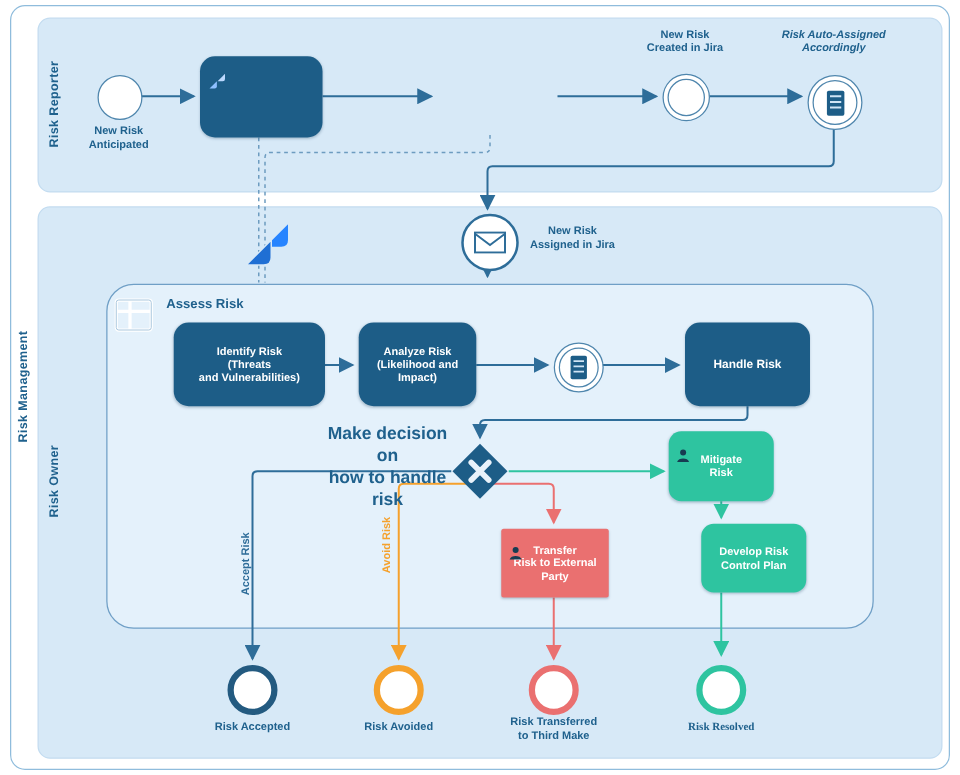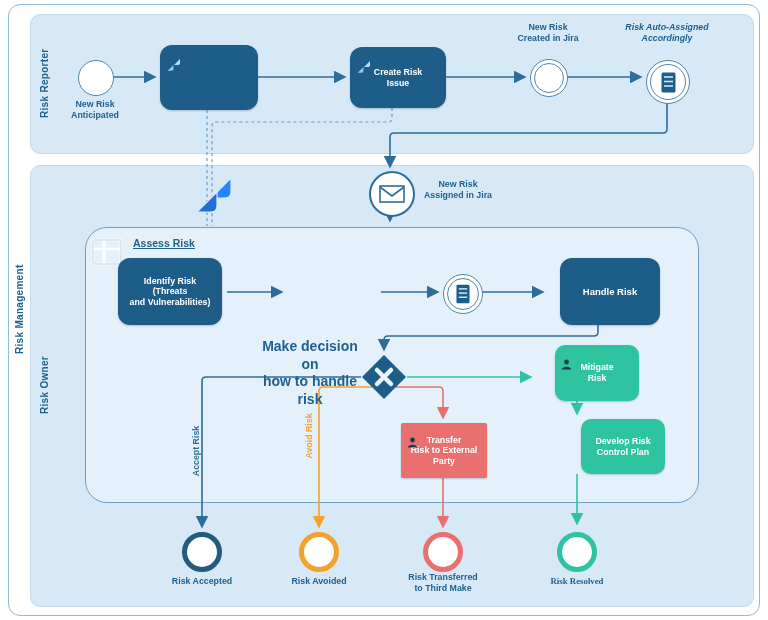--- a/index.html
+++ b/index.html
@@ -10,21 +10,21 @@
   .pool-label,.lane-label{position:absolute;display:flex;align-items:center;justify-content:center;
         writing-mode:vertical-rl;transform:rotate(180deg);
         font-weight:bold;font-size:10px;color:var(--label_blue);letter-spacing:.3px;}
   .lane{position:absolute;background:var(--lane_fill);border:1px solid #c3dcf0;border-radius:10px;}
   .subprocess{position:absolute;left:85px;top:227px;width:612px;height:274px;
         background:var(--subprocess_fill);border:1.3px solid #6f9fc6;border-radius:22px;}
   .task{position:absolute;background:var(--dark_blue);border-radius:12px;color:#fff;
         display:flex;align-items:center;justify-content:center;text-align:center;
         font-weight:bold;font-size:8.8px;line-height:1.2;white-space:pre-line;
         box-shadow:0 1px 2px rgba(20,60,90,.25);}
-  .task.teal{background:var(--teal);border-radius:10px;margin-left:20px;}
+  .task.teal{background:var(--teal);border-radius:10px;}
   .task.red{background:var(--red);border-radius:2px;}
   .corner-icon{position:absolute;top:3px;left:6px;}
   .event{position:absolute;border:1.5px solid var(--event_border);border-radius:50%;background:#fff;
         display:flex;align-items:center;justify-content:center;}
   .event-inner{width:calc(100% - 8px);height:calc(100% - 8px);border:1.2px solid var(--event_border);
         border-radius:50%;display:flex;align-items:center;justify-content:center;background:#fff;}
   .event.bold-border{border-width:2px;}
   .end-event{position:absolute;width:30px;height:30px;border-radius:50%;background:#fff;border:5px solid #000;}
   .caption{position:absolute;text-align:center;font-weight:bold;font-size:8.8px;line-height:1.25;
         color:var(--label_blue);white-space:pre-line;}
@@ -102,29 +102,20 @@
 Anticipated</div>
 
   <div class="task" style="left:160px;top:45px;width:98px;height:65px;">
     <span class="corner-icon">
       <svg width="15" height="13" viewBox="0 0 24 22">
         <path d="M10 11 L20 1 L20 8 Q20 11 17 11 Z" fill="#bcd9ff" transform="translate(3,-1)"></path>
         <path d="M2 20 L12 10 L12 17 Q12 20 9 20 Z" fill="#8fc0ff"></path>
       </svg></span>
   </div>
 
-  <div class="task" style="left:350px;top:47px;width:96px;height:61px;">
-    <span class="corner-icon">
-      <svg width="15" height="13" viewBox="0 0 24 22">
-        <path d="M10 11 L20 1 L20 8 Q20 11 17 11 Z" fill="#bcd9ff" transform="translate(3,-1)"></path>
-        <path d="M2 20 L12 10 L12 17 Q12 20 9 20 Z" fill="#8fc0ff"></path>
-      </svg></span>
-    <span>Create Risk
-Issue</span>
-  </div>
 
   <div class="caption" style="left:500px;top:22px;width:96px;">New Risk
 Created in Jira</div>
   <div class="event" style="left:530px;top:59px;width:36px;height:36px;">
     <div class="event-inner"></div>
   </div>
 
   <div class="caption" style="left:612px;top:22px;width:110px;font-style:italic;">Risk Auto-Assigned
 Accordingly</div>
   <div class="event" style="left:646px;top:60px;width:42px;height:42px;">
@@ -156,43 +147,48 @@
   <div class="caption" style="left:417px;top:179px;width:82px;">New Risk
 Assigned in Jira</div>
 
   <div class="abs" style="left:91px;top:238px;">
     <svg width="32" height="28" viewBox="0 0 32 28">
       <rect x="2" y="2" width="28" height="24" rx="2" fill="none" stroke="#ffffff" stroke-width="2.6"></rect>
       <path d="M2 11 H30 M13 3 V26" stroke="#ffffff" stroke-width="2.6" fill="none"></path>
       <rect x="2" y="2" width="28" height="24" rx="2" fill="none" stroke="#a9c7de" stroke-width="0.8"></rect>
     </svg>
   </div>
-  <div class="sub-header" style="left:133px;top:237px;text-decoration:underline;">Assess Risk</div>
-
-  <div class="task" style="left:118px;top:258px;width:104px;height:67px;">
+  <div class="sub-header" style="left:133px;top:237px;">Assess Risk</div>
+
+  <div class="task" style="left:139px;top:258px;width:121px;height:67px;">
     <span>Identify Risk
 (Threats
 and Vulnerabilities)</span>
   </div>
 
+  <div class="task" style="left:287px;top:258px;width:94px;height:67px;">
+    <span>Analyze Risk
+(Likelihood and
+Impact)</span>
+  </div>
 
   <div class="event" style="left:443px;top:274px;width:38px;height:38px;">
     <div class="event-inner">
       <svg width="14" height="20" viewBox="0 0 15 21">
         <rect x="0.5" y="0.5" width="14" height="20" rx="1.5" style="fill:var(--dark_blue)"></rect>
         <g stroke="#cfe4f5" stroke-width="1.6">
             <path d="M3 5 H12"></path>
             <path d="M3 9.5 H12"></path>
             <path d="M3 14 H12"></path>
           </g>
       </svg>
     </div>
   </div>
 
-  <div class="task" style="left:548px;top:258px;width:100px;height:67px;font-size:9.5px;margin-left:12px;">
+  <div class="task" style="left:548px;top:258px;width:100px;height:67px;font-size:9.5px;">
     <span>Handle Risk</span>
   </div>
 
   <div class="decision-label" style="left:252px;top:338px;width:116px;">Make decision on
 how to handle risk</div>
   <div class="abs" style="left:361px;top:354px;">
     <svg width="46" height="46" viewBox="0 0 46 46">
       <polygon points="23,1 45,23 23,45 1,23" style="fill:var(--dark_blue)"></polygon>
       <path d="M16 16 L30 30 M30 16 L16 30" stroke="#e8f2fa" stroke-width="4.5" stroke-linecap="round"></path>
     </svg>

